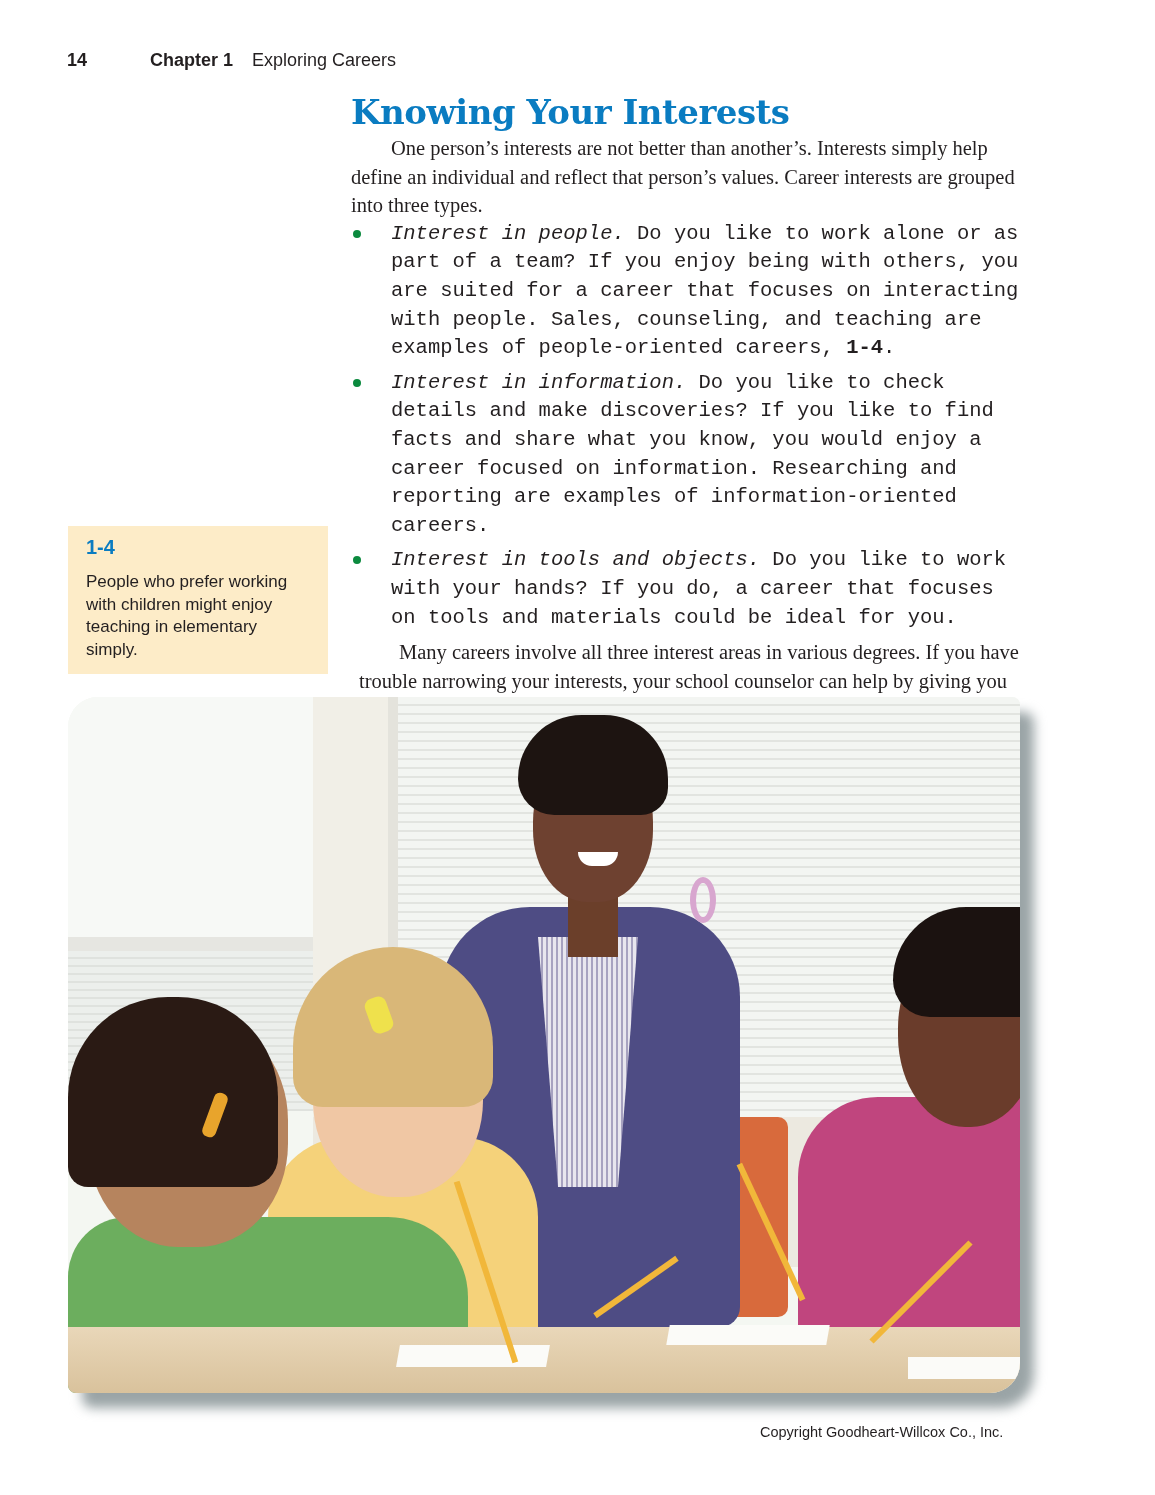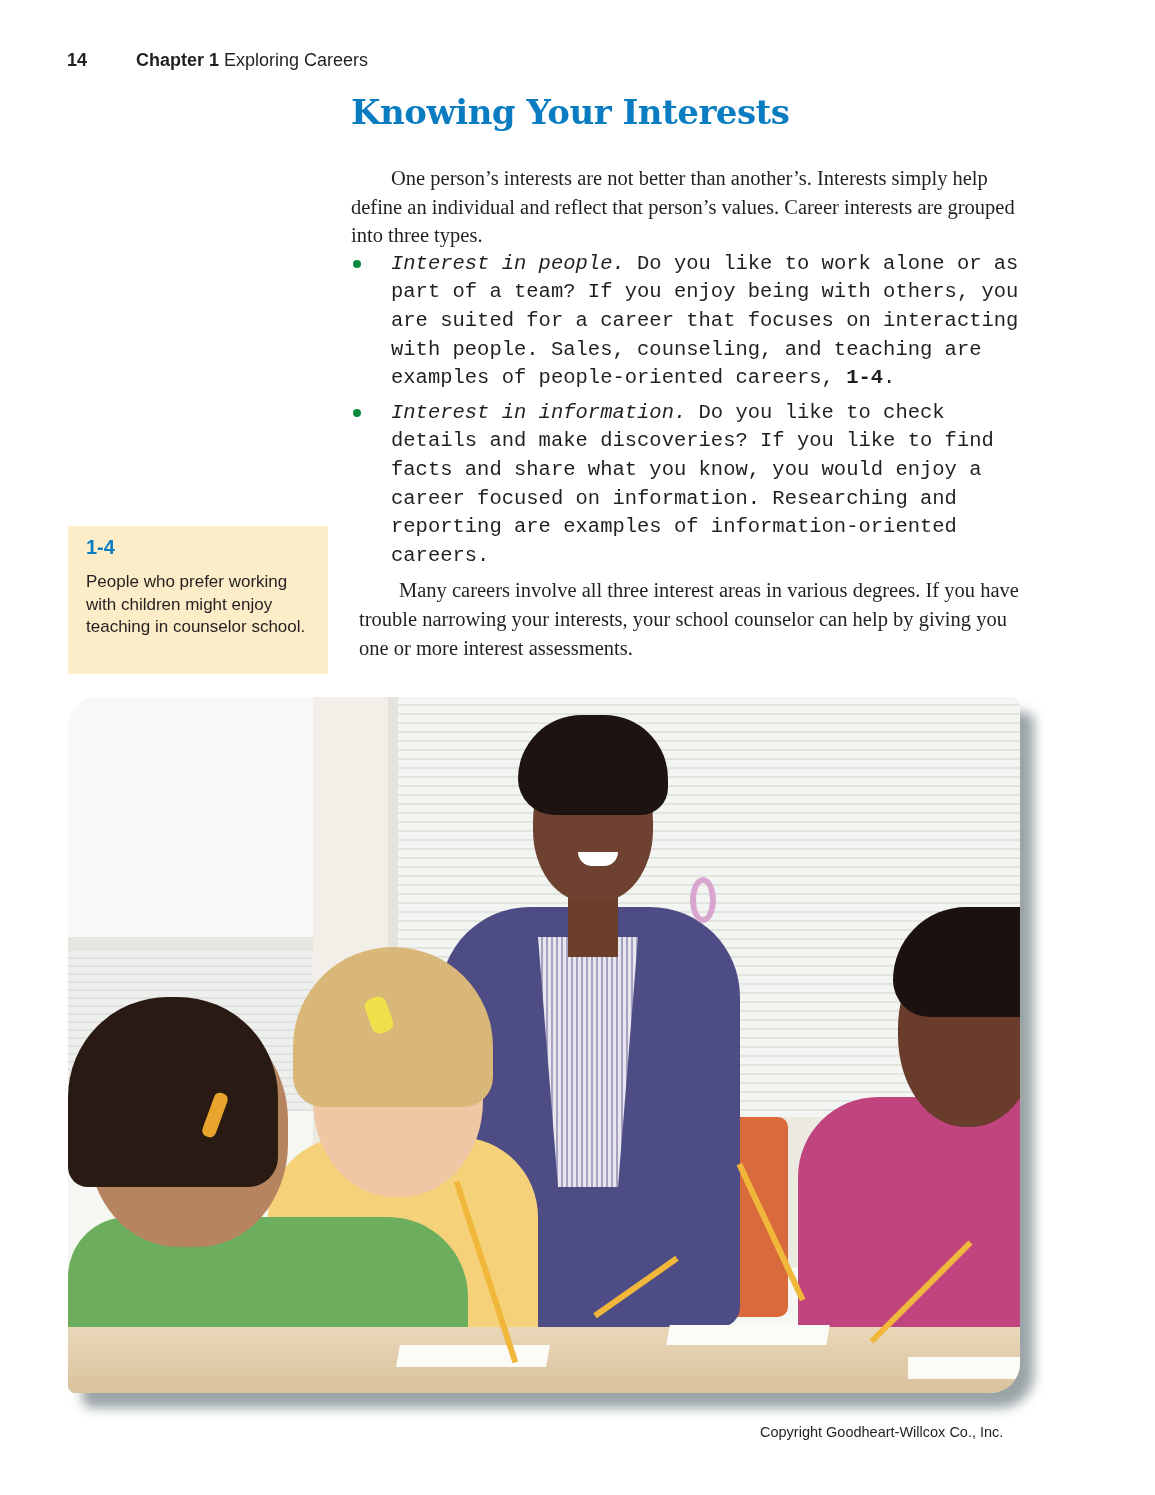--- a/index.html
+++ b/index.html
@@ -1,30 +1,30 @@
 <!DOCTYPE html>
 <html><head>
 <meta charset="utf-8">
 <style>
   html, body { margin: 0; padding: 0; background: #ffffff; }
   body { width: 1155px; height: 1495px; position: relative; overflow: hidden; }
   .running-head {
     position: absolute; left: 67px; top: 50px;
     font-family: "Liberation Sans", sans-serif; font-size: 18px; color: #231f20;
-    display: flex; align-items: baseline;
+    display: flex; align-items: baseline; gap: 14px;
   }
   .running-head .folio { font-weight: bold; width: 69px; }
   .running-head .chap { font-weight: bold; margin-right: 5px; }
   .heading {
     position: absolute; left: 351px; top: 92px; margin: 0;
     font-family: "DejaVu Serif", serif; font-weight: bold; font-size: 34px;
     color: #0a7cc1; letter-spacing: -0.5px;
   }
   .body-text {
-    position: absolute; left: 351px; top: 164px; width: 670px;
+    position: absolute; left: 351px; top: 134px; width: 670px;
     font-family: "Liberation Serif", serif; font-size: 20.5px; line-height: 28.6px;
     color: #231f20;
   }
   .body-text p { margin: 0; text-indent: 40px; }
   .body-text ul { list-style: none; margin: 0; padding: 0; }
   .body-text li { position: relative; padding-left: 40px; margin-bottom: 6px; font-family: Liberation Mono, monospace; }
   .body-text li .bullet {
     position: absolute; left: 2px; top: 10px; width: 8px; height: 8px;
     border-radius: 50%; background: #0b8a3e;
   }
@@ -115,27 +115,31 @@
   <p>One person’s interests are not better than another’s. Interests simply help define an individual and reflect that person’s values. Career interests are grouped into three types.</p>
   <ul>
     <li>
       <span class="bullet"></span>
       <em>Interest in people.</em><span> Do you like to work alone or as part of a team? If you enjoy being with others, you are suited for a career that focuses on interacting with people. Sales, counseling, and teaching are examples of people-oriented careers, </span><b>1-4</b><span>.</span>
     </li>
     <li>
       <span class="bullet"></span>
       <em>Interest in information.</em><span> Do you like to check details and make discoveries? If you like to find facts and share what you know, you would enjoy a career focused on information. Researching and reporting are examples of information-oriented careers.</span>
     </li>
+    <li>
+      <span class="bullet"></span>
+      <em>Interest in tools and objects.</em><span> Do you like to work with your hands? If you do, a career that focuses on tools and materials could be ideal for you.</span>
+    </li>
   </ul>
   <p class="after">Many careers involve all three interest areas in various degrees. If you have trouble narrowing your interests, your school counselor can help by giving you one or more interest assessments.</p>
 </div>
 
 <div class="caption-box">
   <div class="fig-num">1-4</div>
-  <div class="fig-text">People who prefer working with children might enjoy teaching in counselor school.</div>
+  <div class="fig-text">People who prefer working with children might enjoy teaching in elementary simply.</div>
 </div>
 
 <div class="photo-shadow"></div>
 <div class="photo" title="Smiling teacher in a purple cardigan leaning over a table where three young girls write with pencils">
   <div class="win-left"></div>
   <div class="win-left-sill"></div>
   <div class="win-left-low"></div>
   <div class="pillar"></div>
   <div class="blinds"></div>
   <div class="blinds-frame"></div>

